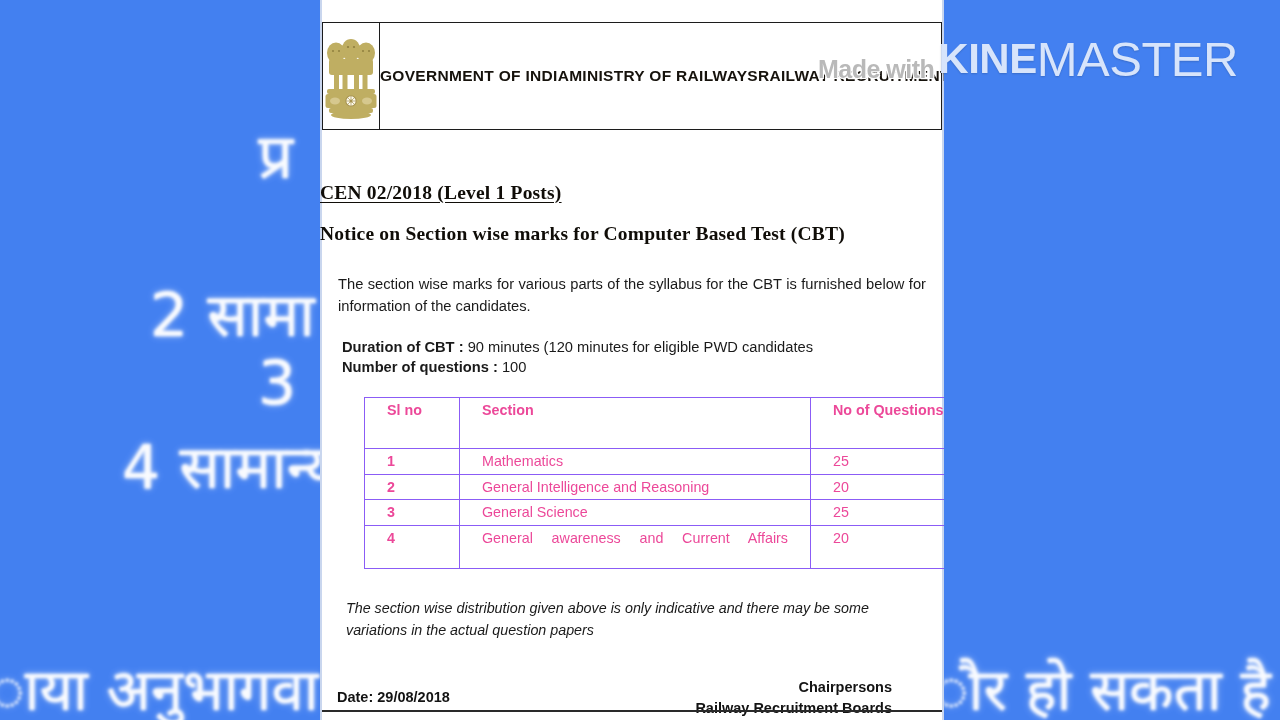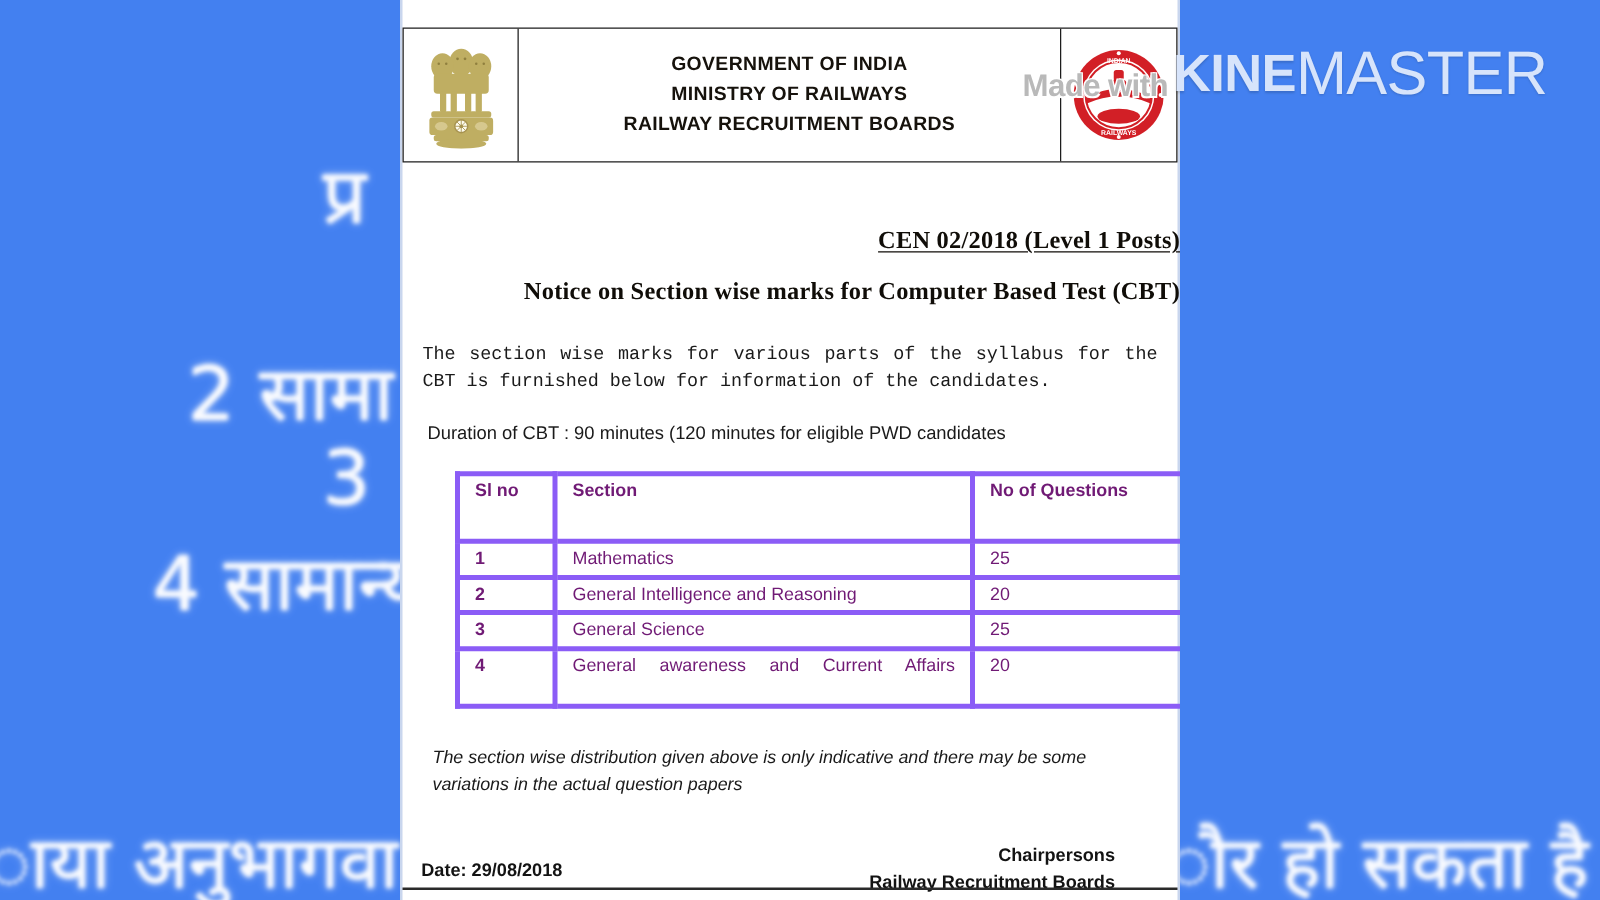--- a/index.html
+++ b/index.html
@@ -75,21 +75,21 @@
     width: 92px;
     border-right: 1.5px solid #1c1c1c;
     display: flex;
     align-items: center;
     justify-content: center;
     box-sizing: border-box;
   }
   .hdr-cell-title {
     flex: 1;
     display: flex;
-    flex-direction: column;
+    flex-direction: row;
     align-items: center;
     justify-content: center;
     border-right: 1.5px solid #1c1c1c;
     box-sizing: border-box;
   }
   .hdr-cell-logo {
     width: 92px;
     display: flex;
     align-items: center;
     justify-content: center;
@@ -109,21 +109,21 @@
   .emblem-svg { display:block; }
   .rrb-logo-svg { display:block; }
 
   
   .doc-body {
     position: absolute;
     left: 0;
     top: 130px;
     width: 624px;
   }
-  .title-block { text-align: right; margin-top: 52px; }
+  .title-block { text-align: left; margin-top: 52px; }
   .doc-title-1 {
     font-family: "Liberation Serif", serif;
     font-weight: bold;
     font-size: 19.5px;
     color: #100d08;
     text-decoration: underline;
     text-underline-offset: 3px;
     letter-spacing: 0.2px;
   }
   .doc-title-2 {
@@ -136,50 +136,50 @@
     letter-spacing: 0.2px;
   }
 
   .intro-para {
     margin: 28px 18px 0 18px;
     padding: 0 0 0 0;
     font-size: 14.7px;
     color: #1a1a1a;
     line-height: 1.52;
     text-align: justify;
-    font-family: Liberation Mono, monospace;
+    font-family: Liberation Sans, sans-serif;
   }
 
   .meta-block {
     margin: 20px 0 0 22px;
     font-size: 14.7px;
     color: #1a1a1a;
     line-height: 1.36;
     font-family: "Liberation Sans", sans-serif;
   }
   .meta-row { display: block; }
-  .meta-label { font-weight: normal; }
+  .meta-label { font-weight: bold; }
   .meta-duration-cont {
     display: block;
     padding-left: 152px;
   }
 
   
   .marks-table {
     margin: 19px 0 0 44px;
     border-collapse: collapse;
     width: 510px;
     table-layout: fixed;
     font-family: "Liberation Sans", sans-serif;
   }
   .marks-table th, .marks-table td {
-    border: 4px solid #8b5cf6;
-    padding: 3px 12px;
+    border: 1px solid #8b5cf6;
+    padding: 3px 22px;
     font-size: 14.3px;
-    color: #701a75;
+    color: #ec4899;
     vertical-align: top;
     text-align: left;
     line-height: 1.32;
   }
   .marks-table th {
     font-weight: bold;
     height: 44px;
   }
   .col-sl  { width: 50px; }
   .col-sec { width: 306px; }
@@ -388,20 +388,24 @@
         <div class="doc-title-1">CEN 02/2018 (Level 1 Posts)</div>
         <div class="doc-title-2">Notice on Section wise marks for Computer Based Test (CBT)</div>
       </div>
 
       <p class="intro-para">The section wise marks for various parts of the syllabus for the CBT is furnished below for information of the candidates.</p>
 
       <div class="meta-block">
         <div class="meta-row">
           <span class="meta-label">Duration of CBT :</span>
           <span>90 minutes (120 minutes for eligible PWD candidates</span>
+        </div>
+        <div class="meta-row">
+          <span class="meta-label">Number of questions :</span>
+          <span>100</span>
         </div>
       </div>
 
       <table class="marks-table">
         <thead>
           <tr>
             <th class="col-sl">Sl no</th>
             <th class="col-sec">Section</th>
             <th class="col-noq">No of Questions</th>
           </tr>

